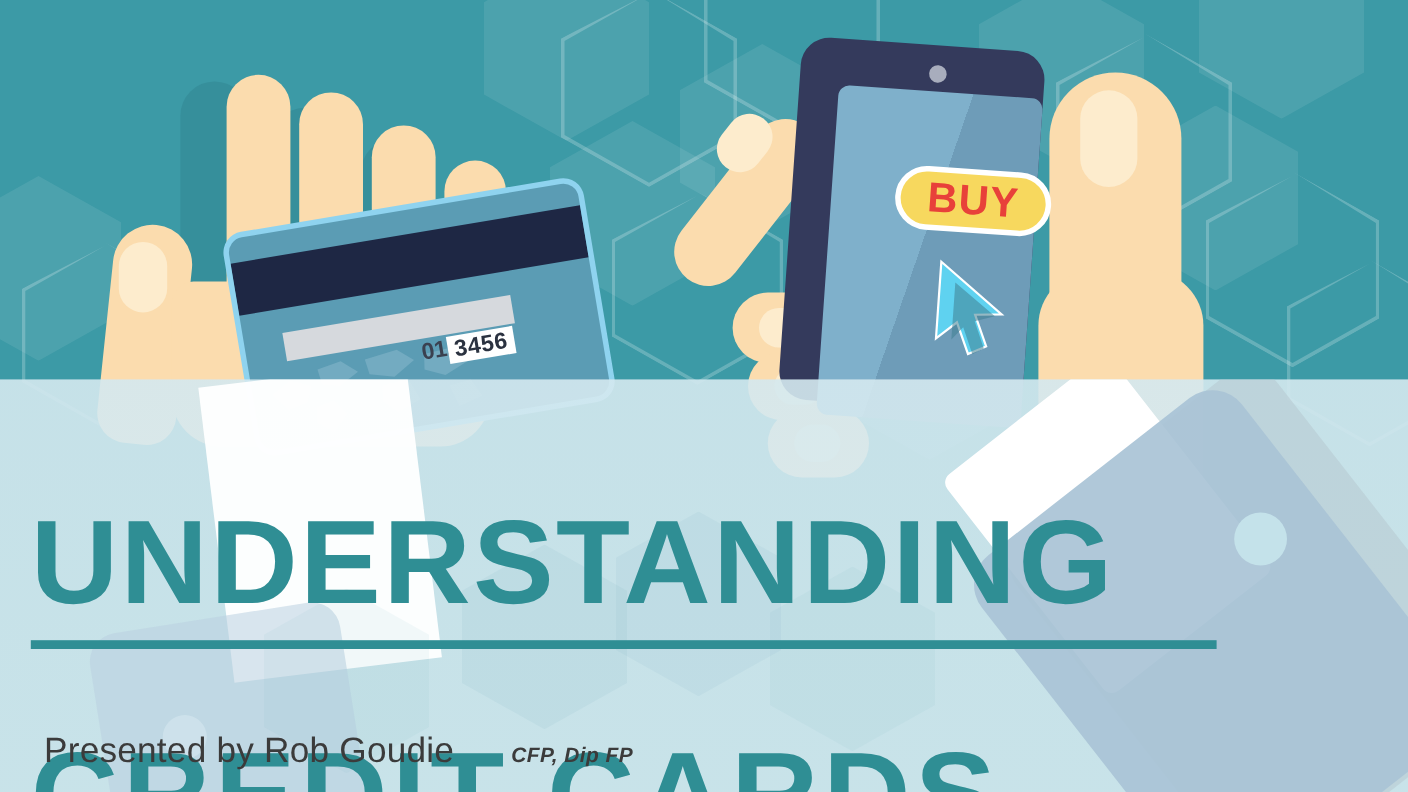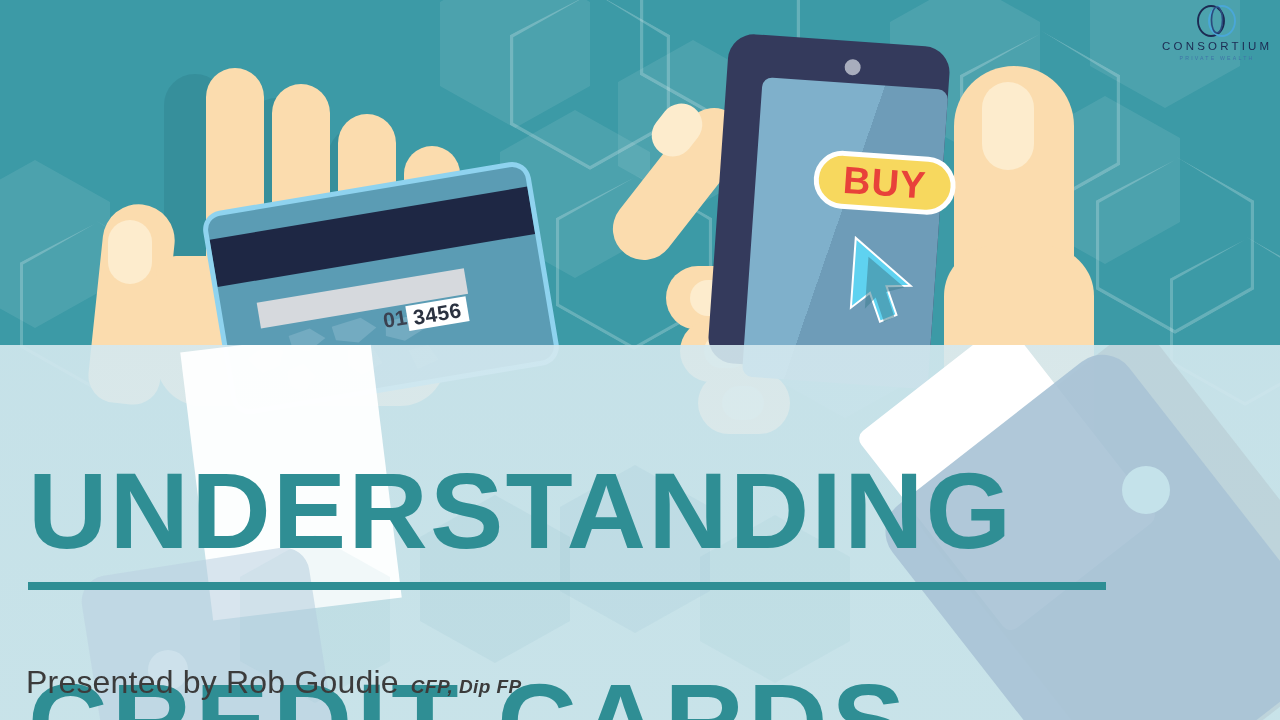--- a/index.html
+++ b/index.html
@@ -95,24 +95,24 @@
     transform:scaleX(1.02);transform-origin:left top;
     white-space:pre-line;
   }
   .title .l1{display:block;letter-spacing:2px;}
   .title .l2{display:block;letter-spacing:4px;}
 
   .rule{position:absolute;left:28px;top:582px;width:1078px;height:8px;background:#2f8e94;}
 
   .subtitle{position:absolute;left:28px;top:608px;
     font:700 46px/1.05 "Liberation Sans",sans-serif;color:#333333;letter-spacing:-.5px;}
-  .presenter{position:absolute;left:26px;top:665px;
+  .presenter{position:absolute;left:40px;top:665px;
     font:400 32px/1.1 "Liberation Sans",sans-serif;color:#3b3b3b;letter-spacing:.2px;
     display:flex;align-items:baseline;gap:12px;}
-  .presenter .creds{font:italic 700 19px/1 "Liberation Sans",sans-serif;color:#3b3b3b;letter-spacing:.4px;}
+  .presenter .creds{font:italic 700 19px/1 "Liberation Sans",sans-serif;color:#3b3b3b;letter-spacing:.4px;margin-left:40px;}
 
   
   .logo{position:absolute;right:8px;top:4px;width:110px;height:62px;text-align:center;}
   .logo-mark{position:relative;width:52px;height:34px;margin:0 auto 3px;}
   .logo-name{font:400 11.5px/1 "Liberation Sans",sans-serif;color:#1c2a52;letter-spacing:3.2px;}
   .logo-sub{font:400 5.2px/1 "Liberation Sans",sans-serif;color:#3f74a8;letter-spacing:2.2px;margin-top:3px;}
 </style>
 </head>
 <body>
 
@@ -231,25 +231,14 @@
   </div>
 
   <div class="rule"></div>
 
 
   <div class="presenter">
     <span>Presented by Rob Goudie</span>
     <span class="creds">CFP, Dip FP</span>
   </div>
 
-  <div class="logo">
-    <div class="logo-mark">
-      <svg viewBox="0 0 52 34" width="52" height="34">
-        <ellipse cx="20" cy="17" rx="13" ry="15" fill="none" stroke="#1c2a52" stroke-width="1.9"></ellipse>
-        <ellipse cx="31" cy="17" rx="13" ry="15" fill="none" stroke="#4aa7d8" stroke-width="1.9"></ellipse>
-        <ellipse cx="26" cy="16" rx="5.5" ry="13" fill="none" stroke="#2b4a7e" stroke-width="1.6"></ellipse>
-      </svg>
-    </div>
-    <div class="logo-name">CONSORTIUM</div>
-    <div class="logo-sub">PRIVATE WEALTH</div>
-  </div>
 
 </div>
 
 </body></html>

